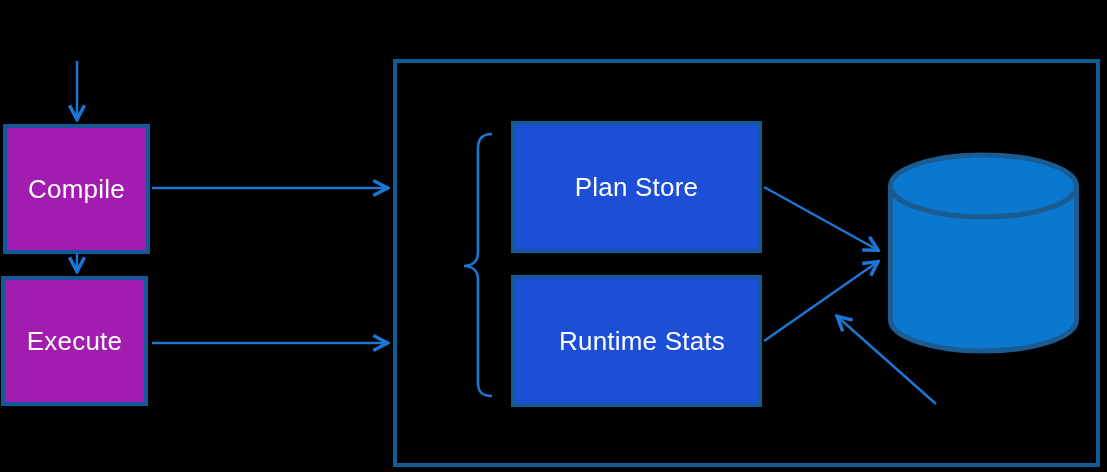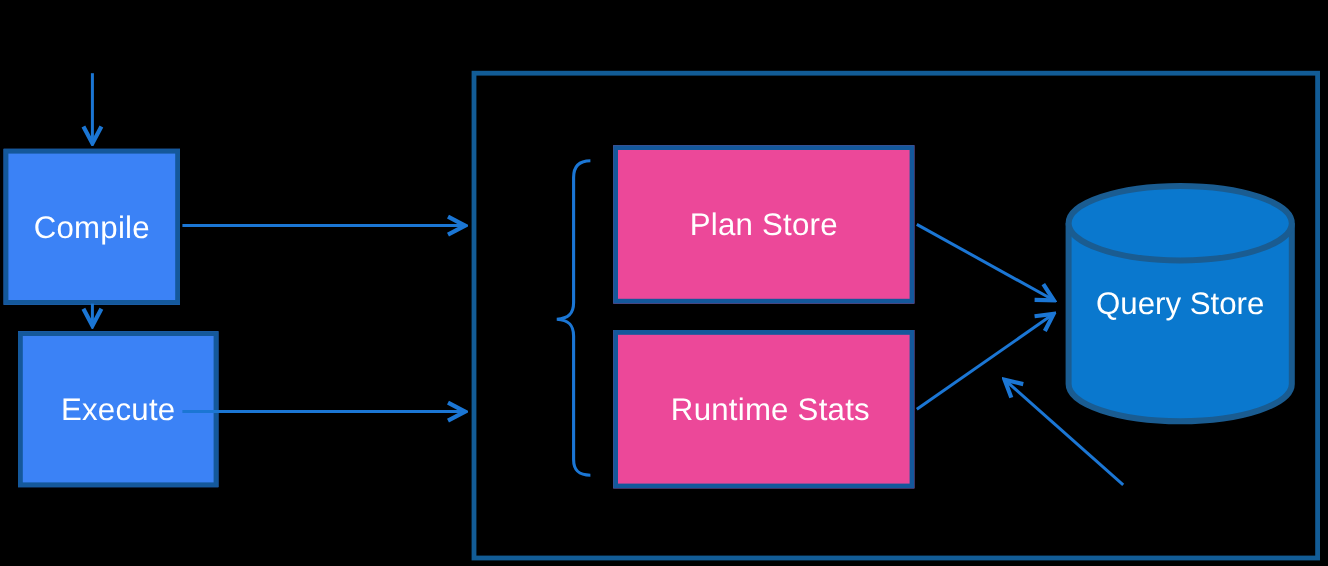--- a/index.html
+++ b/index.html
@@ -22,30 +22,30 @@
     box-sizing: border-box;
     display: flex;
     align-items: center;
     justify-content: center;
     color: #FFFFFF;
     font-size: 26px;
     font-weight: 400;
     letter-spacing: 0.2px;
   }
   .node-blue {
-    background: #3b82f6;
+    background: #a21caf;
     border: 4px solid #14589B;
   }
   .node-orange {
-    background: #ec4899;
+    background: #1d4ed8;
     border: 4px solid #14589B;
     text-align: center;
   }
   #compile-box  { left: 3px;   top: 124px; width: 147px; height: 130px; }
-  #execute-box  { left: 15px;   top: 276px; width: 167px; height: 130px; }
+  #execute-box  { left: 1px;   top: 276px; width: 147px; height: 130px; }
   #container-box {
     position: absolute;
     left: 393px; top: 59px; width: 707px; height: 408px;
     box-sizing: border-box;
     border: 4px solid #125C96;
     background: transparent;
   }
   #plan-store-box    { left: 511px; top: 121px; width: 251px; height: 132px; }
   #runtime-stats-box { left: 511px; top: 275px; width: 251px; height: 132px; padding-left: 11px; }
   #cylinder-label {
@@ -110,16 +110,15 @@
 
     <line x1="936" y1="404" x2="839" y2="318" stroke="#1B76D4" stroke-width="2.5" marker-end="url(#arrowhead)"></line>
 
     <g>
       <path d="M890.5 186 L890.5 320 A93 31 0 0 0 1076.5 320 L1076.5 186" fill="#0A78CE" stroke="#1A5C91" stroke-width="5"></path>
       <ellipse cx="983.5" cy="186" rx="93" ry="31" fill="#0A78CE" stroke="#1A5C91" stroke-width="5"></ellipse>
     </g>
   </svg>
 
   <div id="cylinder-label">
-    <div>Query Store</div>
   </div>
 
 </div>
 
 </body></html>

